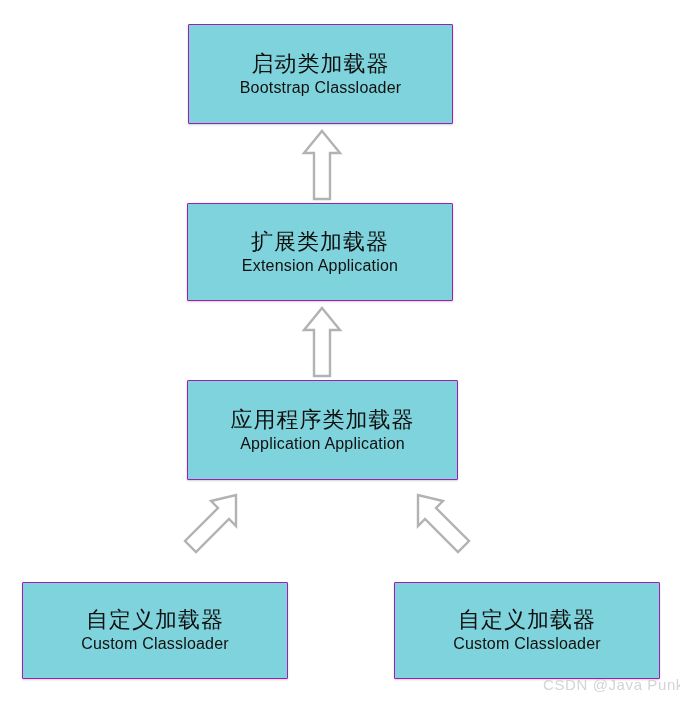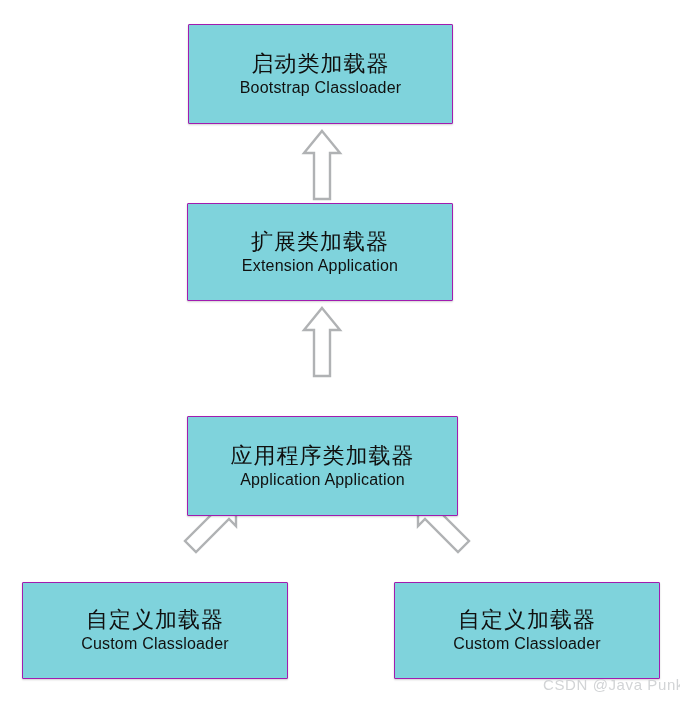--- a/index.html
+++ b/index.html
@@ -39,21 +39,21 @@
     white-space: nowrap;
   }
   .node .en {
     font-size: 16px;
     letter-spacing: 0.2px;
     white-space: nowrap;
   }
   
   #node-bootstrap   { left: 188px; top: 24px;  width: 265px; height: 100px; }
   #node-extension   { left: 187px; top: 203px; width: 266px; height: 98px;  }
-  #node-application { left: 187px; top: 380px; width: 271px; height: 100px; margin-top: 36px; }
+  #node-application { left: 187px; top: 380px; width: 271px; height: 100px; }
   #node-custom-left { left: 22px;  top: 582px; width: 266px; height: 97px;  }
   #node-custom-right{ left: 394px; top: 582px; width: 266px; height: 97px;  }
 
   .arrow-layer {
     position: absolute;
     left: 0; top: 0;
     width: 680px;
     height: 702px;
     pointer-events: none;
   }

